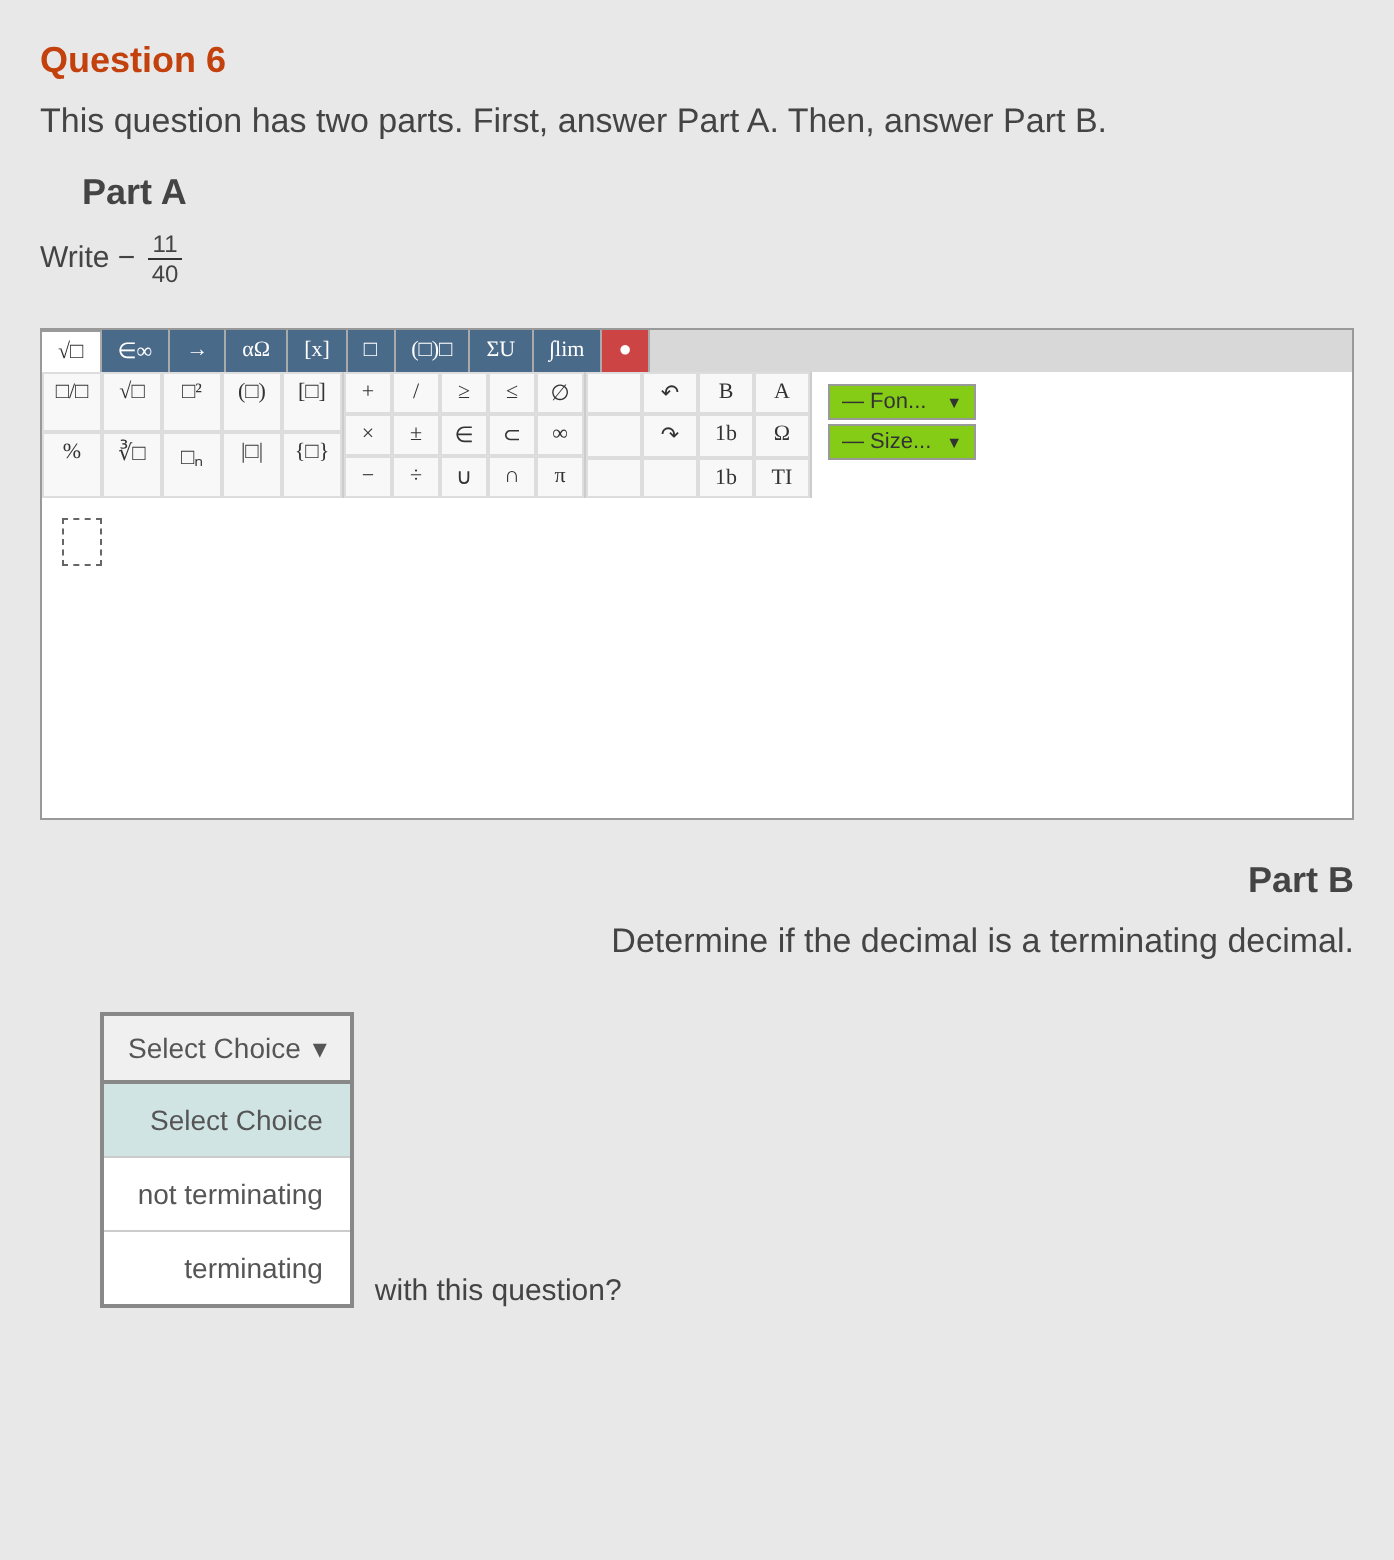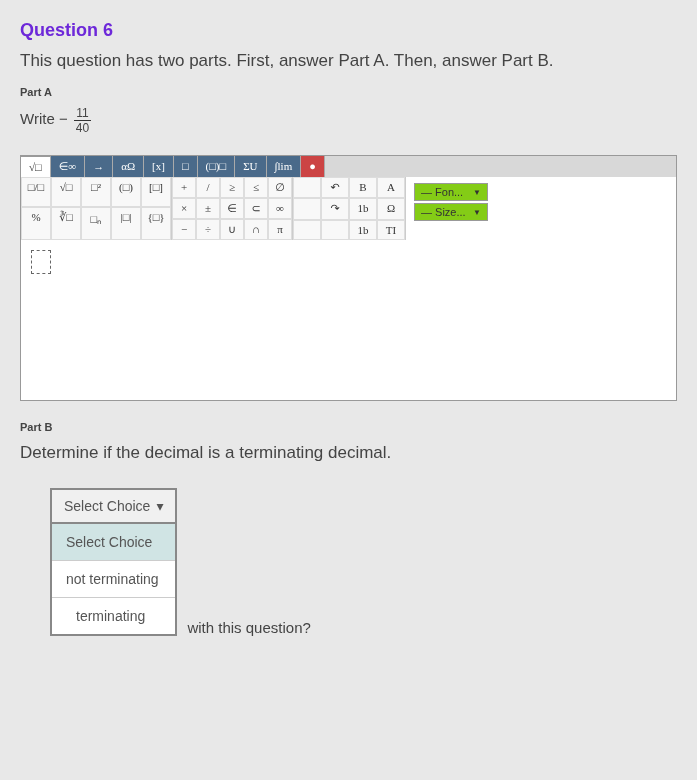--- a/index.html
+++ b/index.html
@@ -7,33 +7,34 @@
   padding: 20px;
   font-family: Arial, sans-serif;
   background: #e8e8e8;
   color: #333;
   width: 697px;
   box-sizing: border-box;
 }
 .question-header {
   font-size: 18px;
   font-weight: bold;
-  color: #6d28d9;
+  color: #c2410c;
   margin-bottom: 10px;
 }
 .instruction {
   font-size: 17px;
   color: #444;
   margin: 10px 0;
 }
 .part-label {
   font-weight: bold;
-  font-size: 11px;
+  font-size: 18px;
   color: #444;
   margin-top: 15px;
+  margin-left: 21px;
 }
 .math-line {
   font-size: 15px;
   color: #444;
   margin: 8px 0 20px 0;
 }
 .frac {
   display: inline-block;
   text-align: center;
   vertical-align: middle;
@@ -127,20 +128,21 @@
   padding: 10px;
   background: #fff;
 }
 .cursor-box {
   width: 18px;
   height: 22px;
   border: 1px dashed #666;
 }
 .part-b {
   margin-top: 20px;
+  text-align: right;
 }
 .select-wrap {
   margin: 15px 0 12px 30px;
   display: inline-block;
 }
 .select-btn {
   border: 2px solid #888;
   background: #f0f0f0;
   padding: 8px 12px;
   font-size: 14px;

